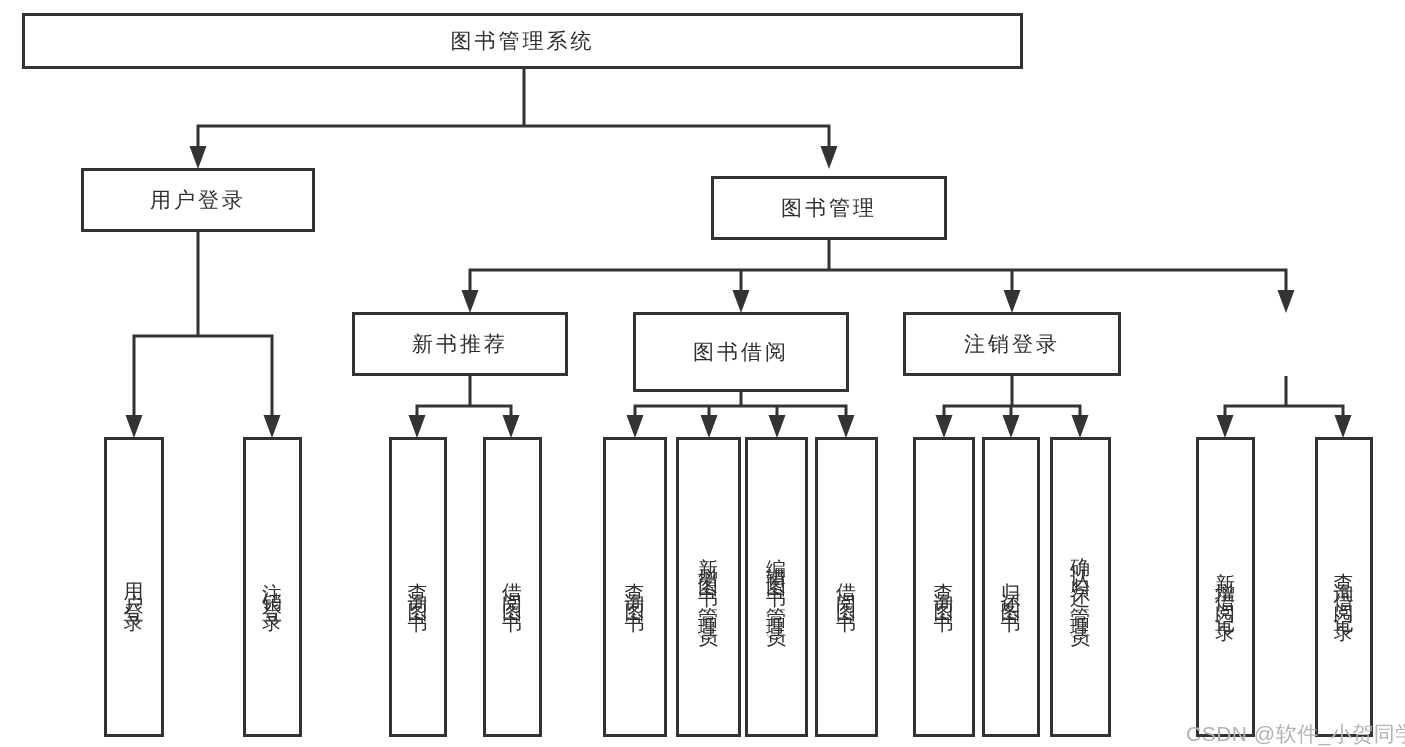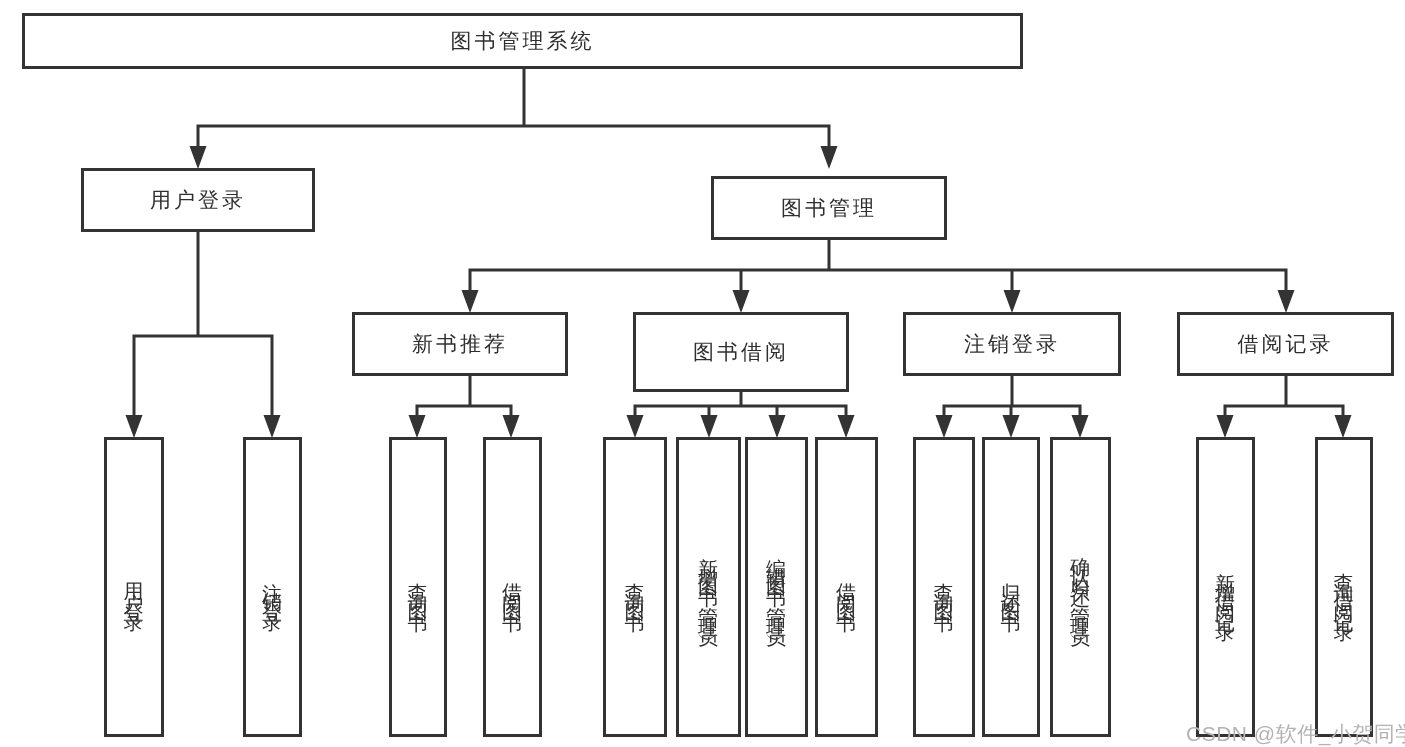--- a/index.html
+++ b/index.html
@@ -97,21 +97,20 @@
   </svg>
 
   <div class="node h" style="left:22px;top:13px;width:1001px;height:56px;">图书管理系统</div>
 
   <div class="node h" style="left:81px;top:168px;width:234px;height:64px;">用户登录</div>
   <div class="node h" style="left:711px;top:176px;width:236px;height:64px;">图书管理</div>
 
   <div class="node h" style="left:352px;top:312px;width:216px;height:64px;">新书推荐</div>
   <div class="node h" style="left:633px;top:312px;width:216px;height:80px;">图书借阅</div>
   <div class="node h" style="left:903px;top:312px;width:218px;height:64px;">注销登录</div>
-  <div class="node h" style="left:1177px;top:312px;width:217px;height:64px;">借阅记录</div>
 
   <div class="node v" style="left:104px;top:437px;width:60px;height:300px;">
     <span>用户登录</span>
   </div>
   <div class="node v" style="left:243px;top:437px;width:59px;height:300px;">
     <span>注销登录</span>
   </div>
 
   <div class="node v" style="left:389px;top:437px;width:58px;height:300px;">
     <span>查询图书</span>

